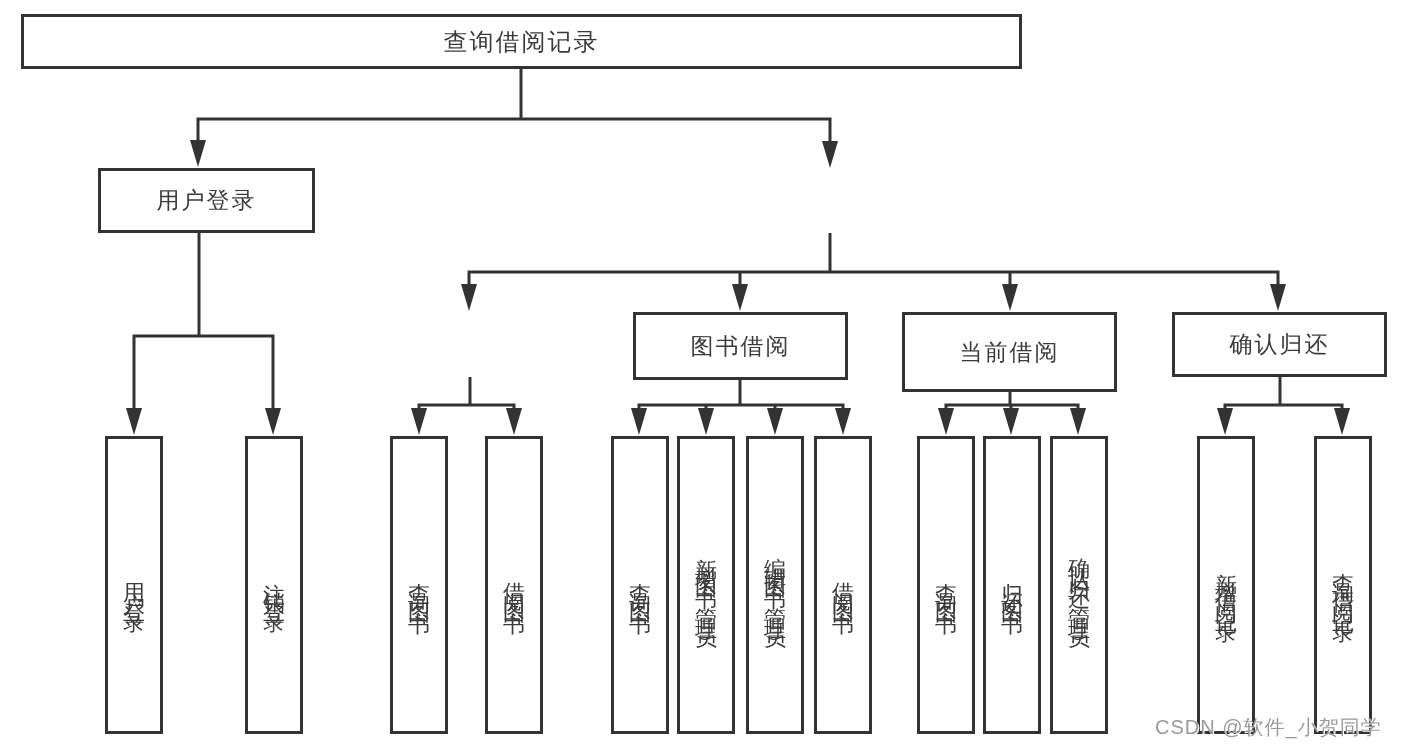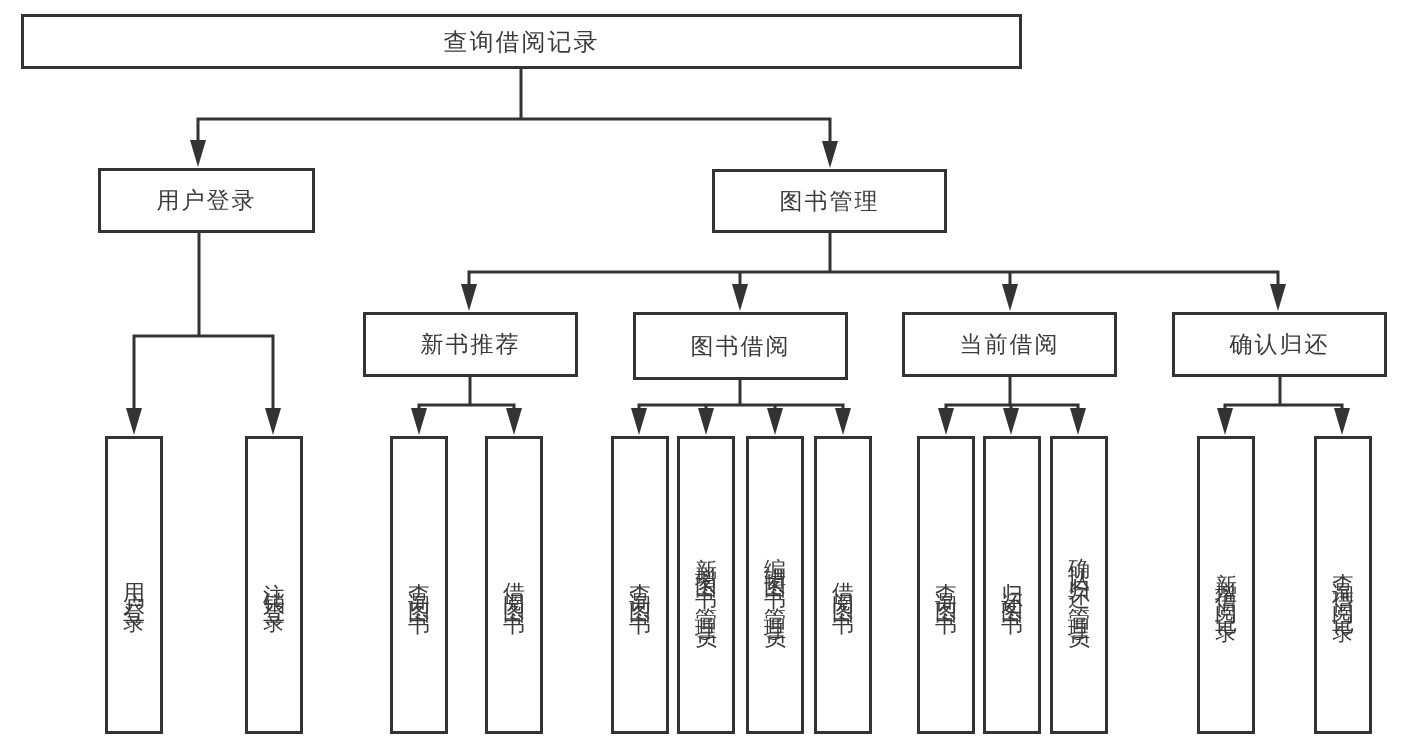--- a/index.html
+++ b/index.html
@@ -115,39 +115,38 @@
       <polygon points="1070,408 1086,408 1078,435"></polygon>
 
       <polygon points="1217,408 1233,408 1225,435"></polygon>
       <polygon points="1334,408 1350,408 1342,435"></polygon>
     </g>
   </svg>
 
   <div class="node root" style="left:21px;top:14px;width:1001px;height:55px">查询借阅记录</div>
 
   <div class="node" style="left:98px;top:168px;width:217px;height:65px">用户登录</div>
-  <div class="node" style="left:712px;top:169px;width:235px;height:64px">图书管理</div>
 
-  <div class="node" style="left:363px;top:312px;width:215px;height:65px">新书推荐</div>
   <div class="node" style="left:633px;top:312px;width:215px;height:68px">图书借阅</div>
-  <div class="node" style="left:902px;top:312px;width:215px;height:65px">当前借阅</div>
+  <div class="node" style="left:902px;top:312px;width:215px;height:80px">当前借阅</div>
   <div class="node" style="left:1172px;top:312px;width:215px;height:65px">确认归还</div>
 
   <div class="leaf" style="left:105px;top:436px;width:58px;height:298px">用户登录</div>
   <div class="leaf" style="left:245px;top:436px;width:58px;height:298px">注销登录</div>
 
   <div class="leaf" style="left:390px;top:436px;width:58px;height:298px">查询图书</div>
   <div class="leaf" style="left:485px;top:436px;width:58px;height:298px">借阅图书</div>
 
   <div class="leaf" style="left:611px;top:436px;width:58px;height:298px">查询图书</div>
   <div class="leaf" style="left:677px;top:436px;width:58px;height:298px">新增图书（管理员）</div>
   <div class="leaf" style="left:746px;top:436px;width:58px;height:298px">编辑图书（管理员）</div>
   <div class="leaf" style="left:814px;top:436px;width:58px;height:298px">借阅图书</div>
 
   <div class="leaf" style="left:917px;top:436px;width:58px;height:298px">查询图书</div>
   <div class="leaf" style="left:983px;top:436px;width:58px;height:298px">归还图书</div>
   <div class="leaf" style="left:1050px;top:436px;width:58px;height:298px">确认归还（管理员）</div>
 
   <div class="leaf" style="left:1197px;top:436px;width:58px;height:298px">新增借阅记录</div>
   <div class="leaf" style="left:1314px;top:436px;width:58px;height:298px">查询借阅记录</div>
 
+  <div class="watermark">CSDN @软件_小贺同学</div>
 
 </div>
 
 </body></html>

